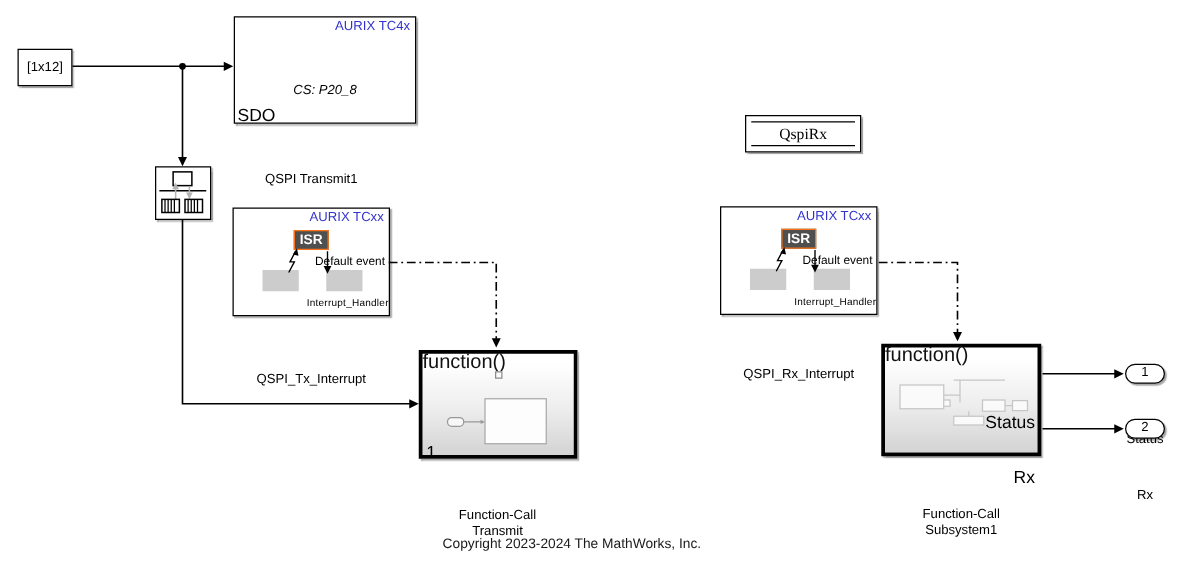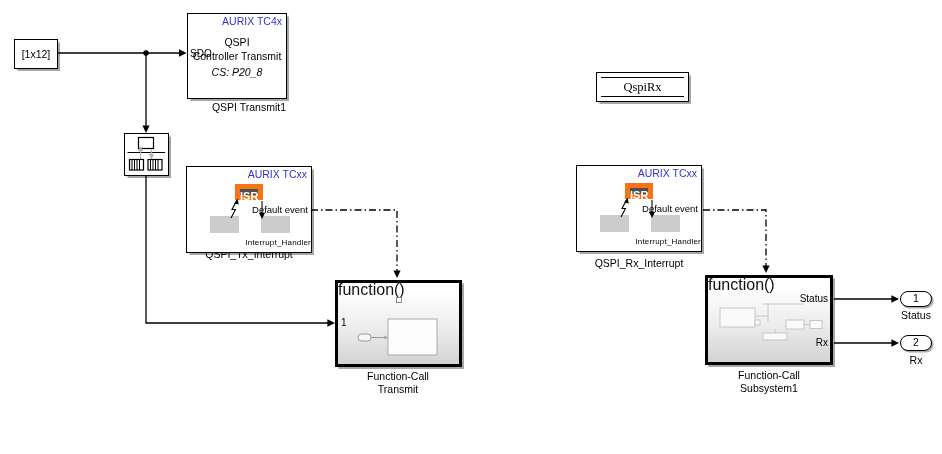--- a/index.html
+++ b/index.html
@@ -15,30 +15,30 @@
   .canvas *{box-sizing:border-box;}
   .block{
     position:absolute;background:#fff;border:1.4px solid #000;
     box-shadow:1.5px 1.5px 1px rgba(0,0,0,0.35);
   }
   .subsystem{
     position:absolute;border:3px solid #000;
     background:linear-gradient(180deg,#ffffff 10%,#ededed 55%,#d3d3d3 100%);
     box-shadow:1.5px 1.5px 1px rgba(0,0,0,0.35);
   }
-  .txt{position:absolute;font-size:10px;line-height:11px;white-space:nowrap;}
+  .txt{position:absolute;font-size:14px;line-height:11px;white-space:nowrap;margin-top:39px;}
   .vendor{position:absolute;top:2px;right:4px;font-size:10.5px;line-height:11px;color:var(--accent-blue);white-space:nowrap;}
   .center-col{position:absolute;left:0;right:0;text-align:center;font-size:10.5px;line-height:13.5px;}
   .name-label{
     position:absolute;transform:translateX(-50%);text-align:center;
-    font-size:10.5px;line-height:13px;white-space:nowrap;
+    font-size:10.5px;line-height:13px;white-space:nowrap;margin-top:36px;
   }
   .isr-box{
     position:absolute;top:17px;left:50%;transform:translateX(-50%);
-    width:28px;height:16px;background:var(--isr-bg);border:5px solid #f97316;
+    width:28px;height:16px;background:var(--isr-bg);border:1px solid #f97316;
     color:#fff;font-weight:bold;font-size:11px;line-height:14px;text-align:center;
   }
   .event-label{position:absolute;top:37px;right:3px;font-size:9.5px;line-height:11px;white-space:nowrap;}
   .gray-rect{position:absolute;bottom:19px;width:29px;height:17px;background:var(--placeholder-gray);}
   .handler-label{position:absolute;bottom:5px;left:0;right:0;text-align:right;font-size:8px;line-height:9px;letter-spacing:0.2px;}
   .trigger-label{position:absolute;top:1px;left:0;right:12px;text-align:left;font-size:16px;line-height:12px;color:#111;}
   .trigger-port{position:absolute;top:14px;left:50%;transform:translateX(-50%);width:6px;height:6px;border:1px solid #8a8a8a;background:#fdfdfd;}
   .oval-port{
     position:absolute;width:32px;height:16px;background:#fff;border:1.6px solid #000;
     border-radius:9px;text-align:center;font-size:10.5px;line-height:13px;
@@ -83,26 +83,22 @@
     <g>
       <line x1="834" y1="343" x2="892" y2="343" stroke="#000" stroke-width="1.3"></line>
       <polygon points="891.4,339.3 899,343 891.4,346.7" fill="#000"></polygon>
     </g>
   </svg>
 
   <div class="block blockz" style="left:14px;top:39px;width:44px;height:30px;">
     <div class="center-col" style="top:8px;text-align:center;">[1x12]</div>
   </div>
 
-  <div class="block blockz" style="left:187px;top:13px;width:100px;height:86px;padding-left:45px;">
+  <div class="block blockz" style="left:187px;top:13px;width:146px;height:86px;padding-left:45px;">
     <div class="vendor">AURIX TC4x</div>
-    <div class="center-col" style="top:22px;">
-      <div>QSPI</div>
-      <div>Controller Transmit</div>
-    </div>
     <div class="txt" style="left:2px;top:34px;">SDO</div>
     <div class="center-col" style="top:52px;font-style:italic;">CS: P20_8</div>
   </div>
   <div class="name-label" style="left:249px;top:101px;">QSPI Transmit1</div>
 
   <div class="block blockz" style="left:124px;top:133px;width:45px;height:43px;">
     <svg width="42" height="40" style="position:absolute;left:0;top:0;">
       <rect x="13.5" y="3.5" width="15" height="11" fill="#fff" stroke="#000" stroke-width="1.2"></rect>
       <line x1="2.5" y1="18.5" x2="40" y2="18.5" stroke="#000" stroke-width="1.2"></line>
       <line x1="15.5" y1="25.5" x2="15.5" y2="17" stroke="#b3b3b3" stroke-width="1.2"></line>
@@ -129,39 +125,39 @@
     <div class="event-label">Default event</div>
     <div class="isr-box">ISR</div>
     <svg width="124" height="60" style="position:absolute;left:0;top:0;">
       <polyline points="44,51 48.5,42.5 45,42.5 49.5,34" fill="none" stroke="#000" stroke-width="1.1"></polyline>
       <polygon points="47.2,36.5 50.5,31.5 51.8,37.5" fill="#000"></polygon>
       <line x1="75" y1="34" x2="75" y2="46.5" stroke="#000" stroke-width="1.1"></line>
       <polygon points="71.9,45.8 75,52 78.1,45.8" fill="#000"></polygon>
     </svg>
     <div class="handler-label">Interrupt_Handler</div>
   </div>
-  <div class="name-label" style="left:249px;top:248px;">QSPI_Tx_Interrupt</div>
+  <div class="name-label" style="left:249px;top:261px;">QSPI_Tx_Interrupt</div>
 
   <div class="subsystem blockz" style="left:335px;top:280px;width:127px;height:87px;">
     <div class="trigger-label">function()</div>
     <div class="trigger-port"></div>
     <div class="txt" style="left:3px;top:34px;">1</div>
     <svg width="121" height="81" style="position:absolute;left:0;top:0;">
       <rect x="50" y="36" width="49" height="36" fill="#fdfdfd" stroke="#a9a9a9" stroke-width="1"></rect>
       <rect x="20" y="51" width="13" height="7" rx="3.5" fill="#f7f7f7" stroke="#999" stroke-width="1"></rect>
       <line x1="33" y1="54.5" x2="47" y2="54.5" stroke="#999" stroke-width="1"></line>
       <polygon points="46.5,52.8 50,54.5 46.5,56.2" fill="#999"></polygon>
     </svg>
   </div>
   <div class="name-label" style="left:398px;top:370px;">
     <div>Function-Call</div>
     <div>Transmit</div>
   </div>
 
-  <div class="block blockz" style="left:596px;top:72px;width:93px;height:30px;">
+  <div class="block blockz" style="left:596px;top:92px;width:93px;height:30px;">
     <div class="store-line" style="top:4px;"></div>
     <div class="store-line" style="bottom:4px;"></div>
     <div class="center-col" style="top:8px;font-family:'Liberation Serif',serif;font-size:12.5px;">QspiRx</div>
   </div>
 
   <div class="block blockz" style="left:576px;top:165px;width:126px;height:87px;">
     <div class="vendor">AURIX TCxx</div>
     <div class="gray-rect" style="left:23px;"></div>
     <div class="gray-rect" style="left:74px;"></div>
     <div class="event-label">Default event</div>
@@ -201,14 +197,15 @@
   <div class="oval-port blockz" style="left:900px;top:291px;">
     <span>1</span>
   </div>
   <div class="name-label" style="left:916px;top:309px;">Status</div>
 
   <div class="oval-port blockz" style="left:900px;top:335px;">
     <span>2</span>
   </div>
   <div class="name-label" style="left:916px;top:354px;">Rx</div>
 
+  <div class="copyright">Copyright 2023-2024 The MathWorks, Inc.</div>
 
 </div>
 
 </body></html>

